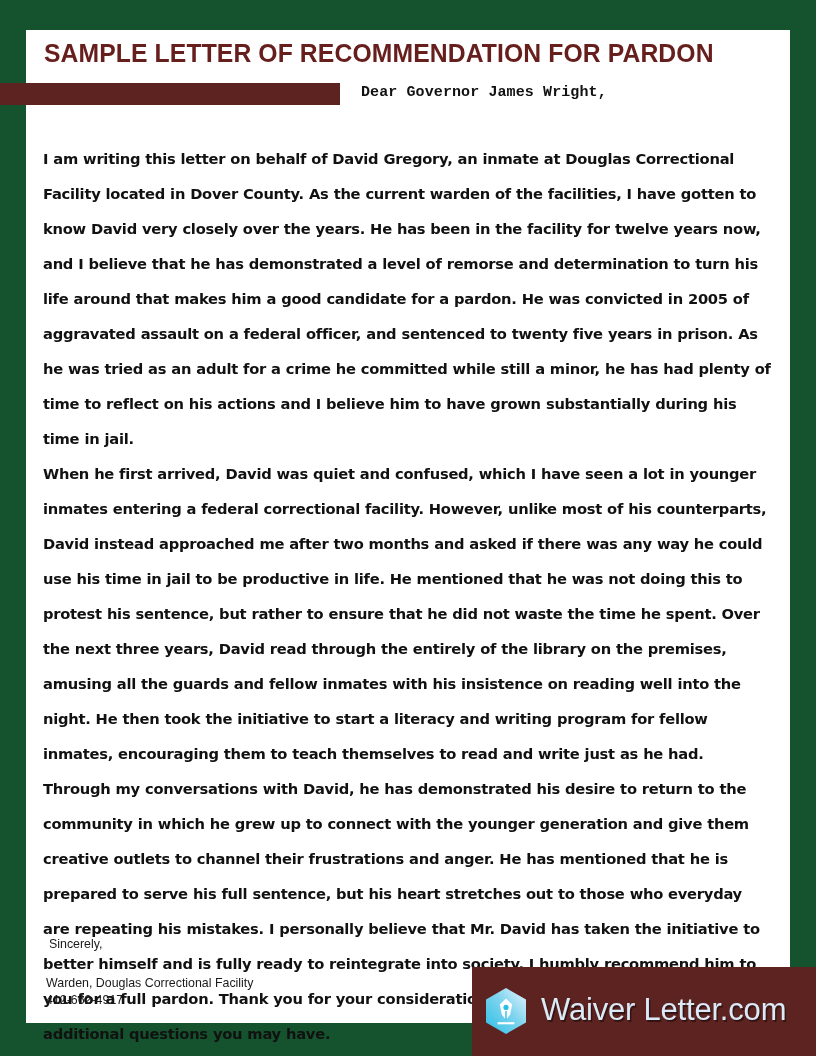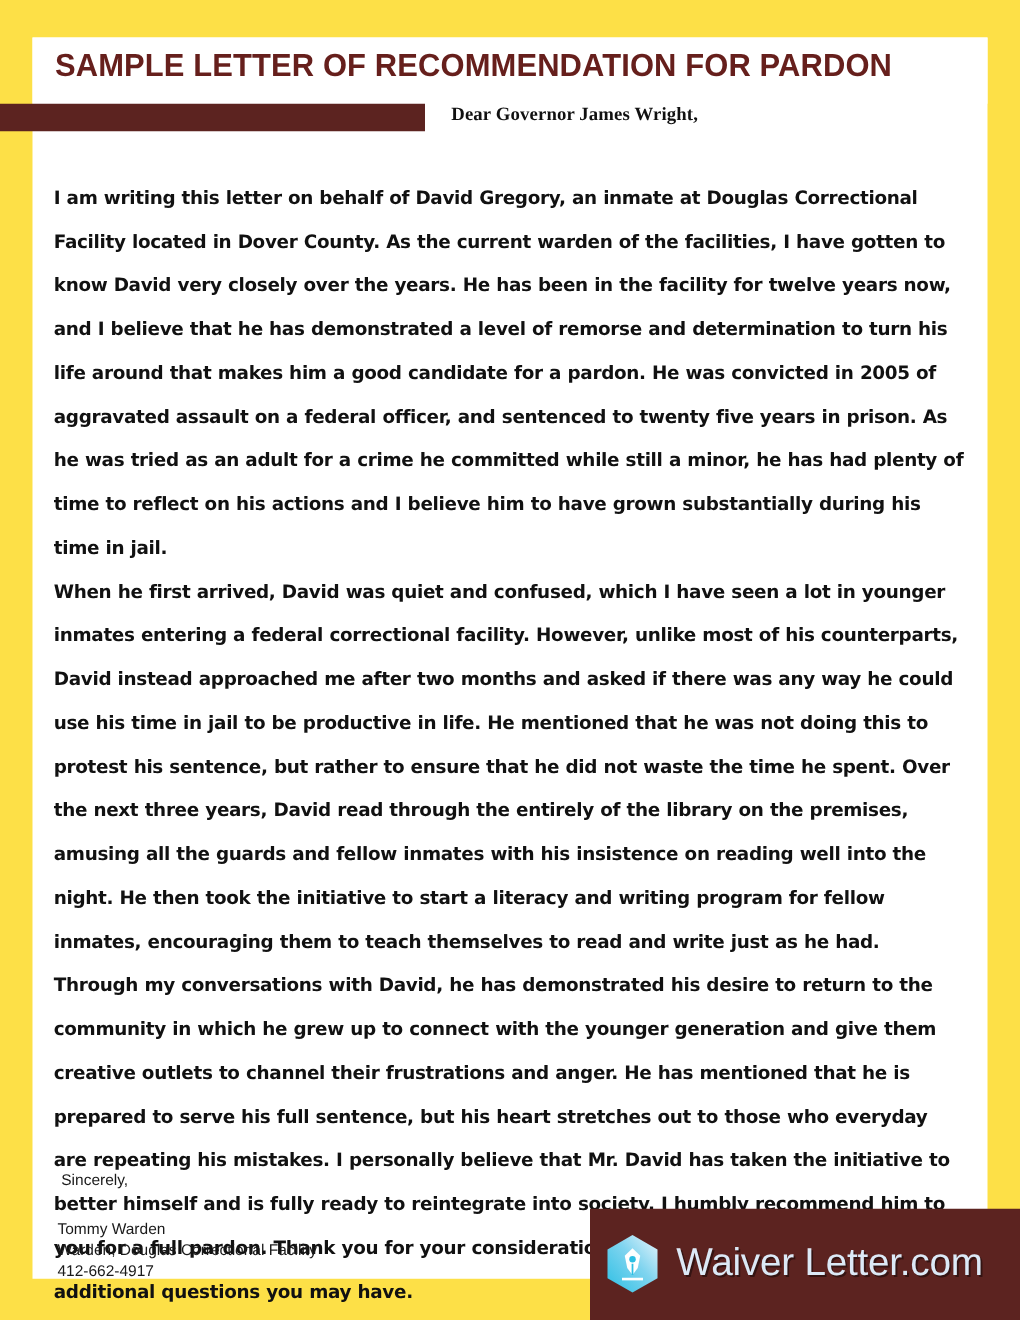--- a/index.html
+++ b/index.html
@@ -12,21 +12,21 @@
     background: #5c2320;
     font-family: "DejaVu Sans", sans-serif;
     overflow: hidden;
     position: relative;
   }
 
   
   #page {
     position: absolute;
     inset: 0;
-    background: #fde047;
+    background: #14532d;
   }
 
   
   #sheet {
     position: absolute;
     left: 26px;
     top: 30px;
     width: 764px;
     height: 993px;
     background: #ffffff;
@@ -63,21 +63,21 @@
     top: 53px;
     width: 340px;
     height: 22px;
     background: #5c2320;
   }
 
   #salutation {
     position: absolute;
     left: 335px;
     top: 54px;
-    font-family: Liberation Serif, serif;
+    font-family: Liberation Mono, monospace;
     font-size: 15px;
     font-weight: bold;
     color: #111111;
     white-space: nowrap;
     letter-spacing: 0.1px;
   }
 
   
   #letter-body {
     position: absolute;
@@ -161,21 +161,20 @@
     <div id="salutation">Dear Governor James Wright,</div>
 
     <div id="letter-body">
       <p class="para">I am writing this letter on behalf of David Gregory, an inmate at Douglas Correctional Facility located in Dover County. As the current warden of the facilities, I have gotten to know David very closely over the years. He has been in the facility for twelve years now, and I believe that he has demonstrated a level of remorse and determination to turn his life around that makes him a good candidate for a pardon. He was convicted in 2005 of aggravated assault on a federal officer, and sentenced to twenty five years in prison. As he was tried as an adult for a crime he committed while still a minor, he has had plenty of time to reflect on his actions and I believe him to have grown substantially during his time in jail.</p>
       <p class="para">When he first arrived, David was quiet and confused, which I have seen a lot in younger inmates entering a federal correctional facility. However, unlike most of his counterparts, David instead approached me after two months and asked if there was any way he could use his time in jail to be productive in life. He mentioned that he was not doing this to protest his sentence, but rather to ensure that he did not waste the time he spent. Over the next three years, David read through the entirely of the library on the premises, amusing all the guards and fellow inmates with his insistence on reading well into the night. He then took the initiative to start a literacy and writing program for fellow inmates, encouraging them to teach themselves to read and write just as he had.</p>
       <p class="para">Through my conversations with David, he has demonstrated his desire to return to the community in which he grew up to connect with the younger generation and give them creative outlets to channel their frustrations and anger. He has mentioned that he is prepared to serve his full sentence, but his heart stretches out to those who everyday are repeating his mistakes. I personally believe that Mr. David has taken the initiative to better himself and is fully ready to reintegrate into society. I humbly recommend him to you for a full pardon. Thank you for your consideration, and I am happy to answer any additional questions you may have.</p>
     </div>
 
     <div id="signature">
       <p id="sign-off" class="sign-line">Sincerely,</p>
-      <p class="sign-line">Tommy Warden</p>
       <p class="sign-line">Warden, Douglas Correctional Facility</p>
       <p class="sign-line">412-662-4917</p>
     </div>
 
   </div>
 
   <div id="logo-band">
     <svg id="logo-mark" viewBox="0 0 44 48">
       <defs>
         <linearGradient id="hexgrad" x1="0" y1="1" x2="1" y2="0">

